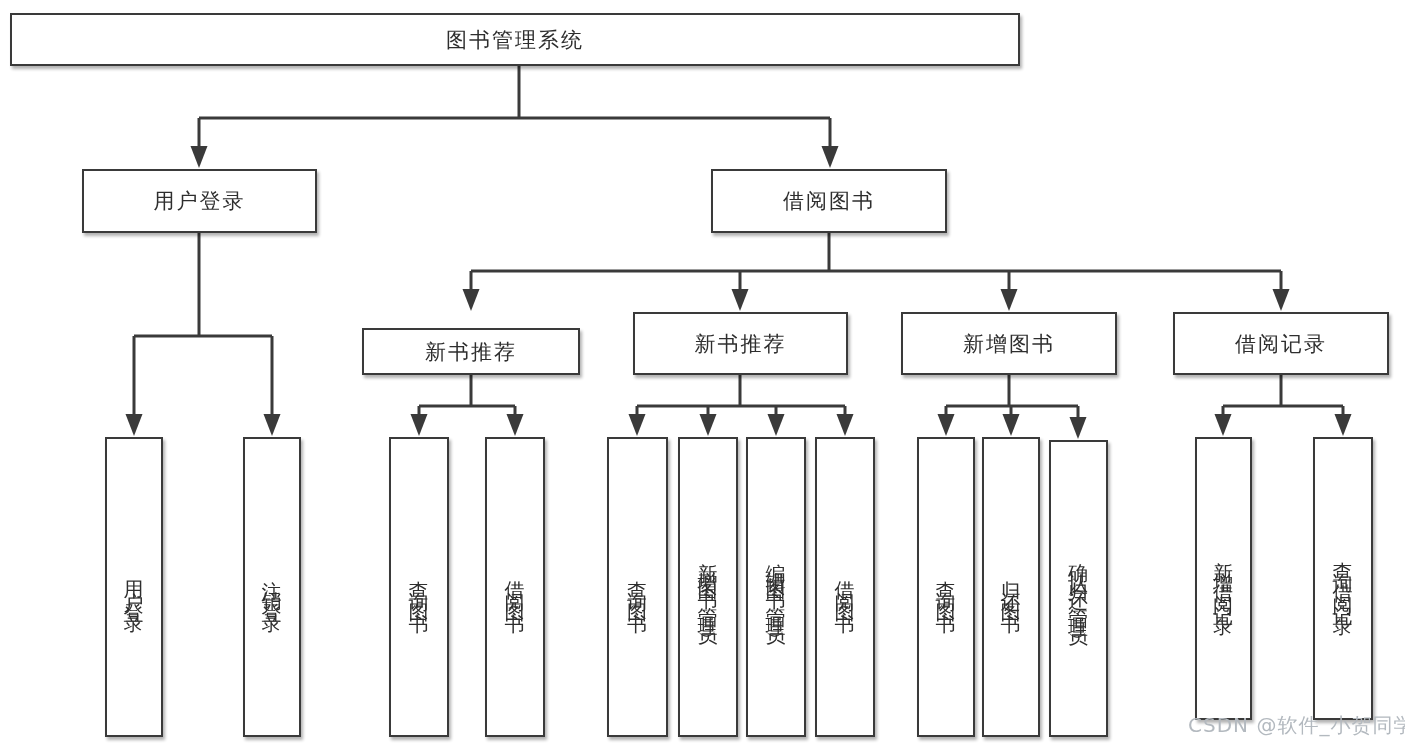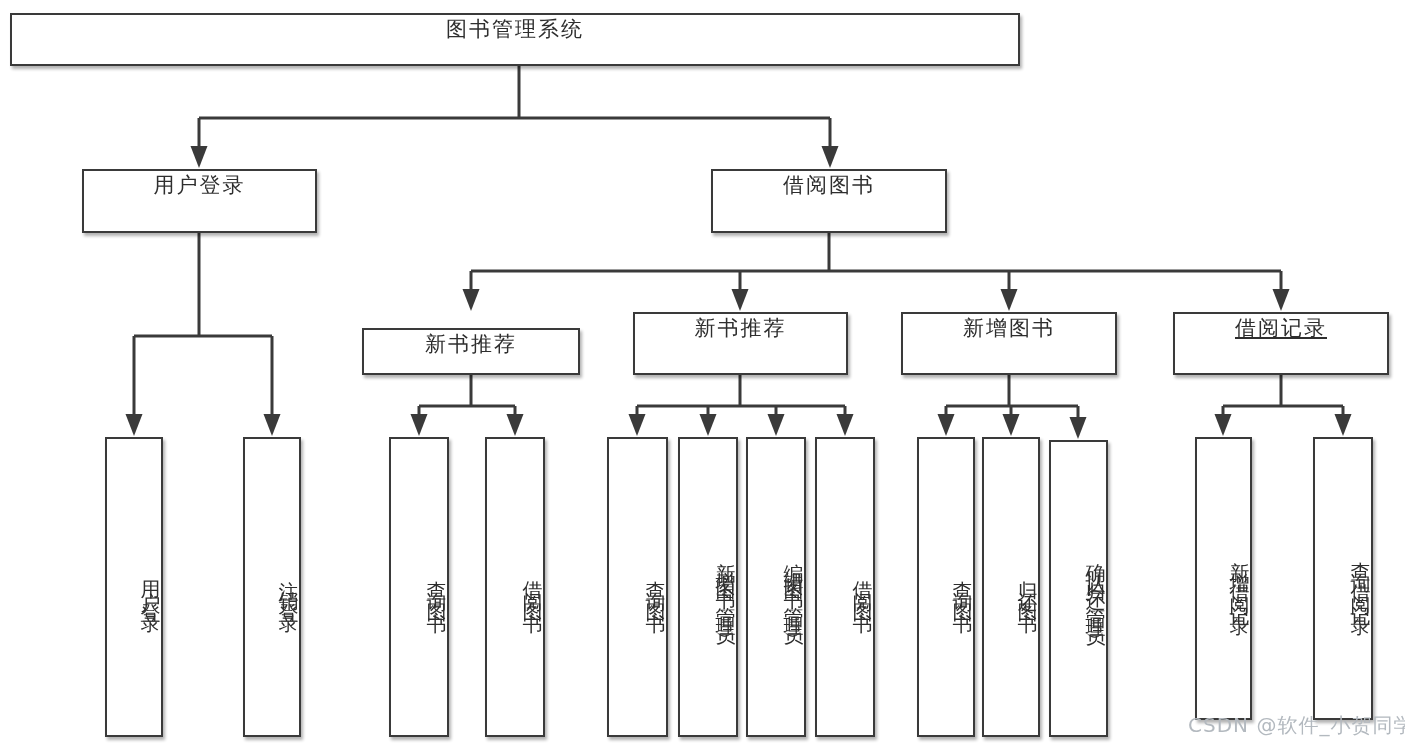--- a/index.html
+++ b/index.html
@@ -16,21 +16,21 @@
     overflow:hidden;
   }
   .canvas{position:relative;width:1405px;height:747px;}
   .connectors{position:absolute;left:0;top:0;z-index:1;}
   .node{
     position:absolute;
     box-sizing:border-box;
     background:var(--boxbg);
     border:2.5px solid var(--line);
     box-shadow:2px 3px 3px rgba(0,0,0,0.30);
-    display:flex;justify-content:center;
+    display:flex;align-items:center;justify-content:center;
     z-index:2;
     color:var(--text);
   }
   .hnode .label{
     font-size:21px;
     letter-spacing:2px;
     white-space:nowrap;
   }
   .root{left:10px;top:13px;width:1010px;height:53px;}
   .leaf{
@@ -111,21 +111,21 @@
 
   <div class="node hnode" style="left:362px;top:328px;width:218px;height:47px;">
     <span class="label">新书推荐</span>
   </div>
   <div class="node hnode" style="left:633px;top:312px;width:215px;height:63px;">
     <span class="label">新书推荐</span>
   </div>
   <div class="node hnode" style="left:901px;top:312px;width:216px;height:63px;">
     <span class="label">新增图书</span>
   </div>
-  <div class="node hnode" style="left:1173px;top:312px;width:216px;height:63px;text-decoration:underline;">
+  <div class="node hnode" style="left:1173px;top:312px;width:216px;height:63px;">
     <span class="label">借阅记录</span>
   </div>
 
   <div class="node leaf" style="left:105px;top:437px;width:58px;height:300px;">
     <span class="label">用户登录</span>
   </div>
   <div class="node leaf" style="left:243px;top:437px;width:58px;height:300px;">
     <span class="label">注销登录</span>
   </div>
 

